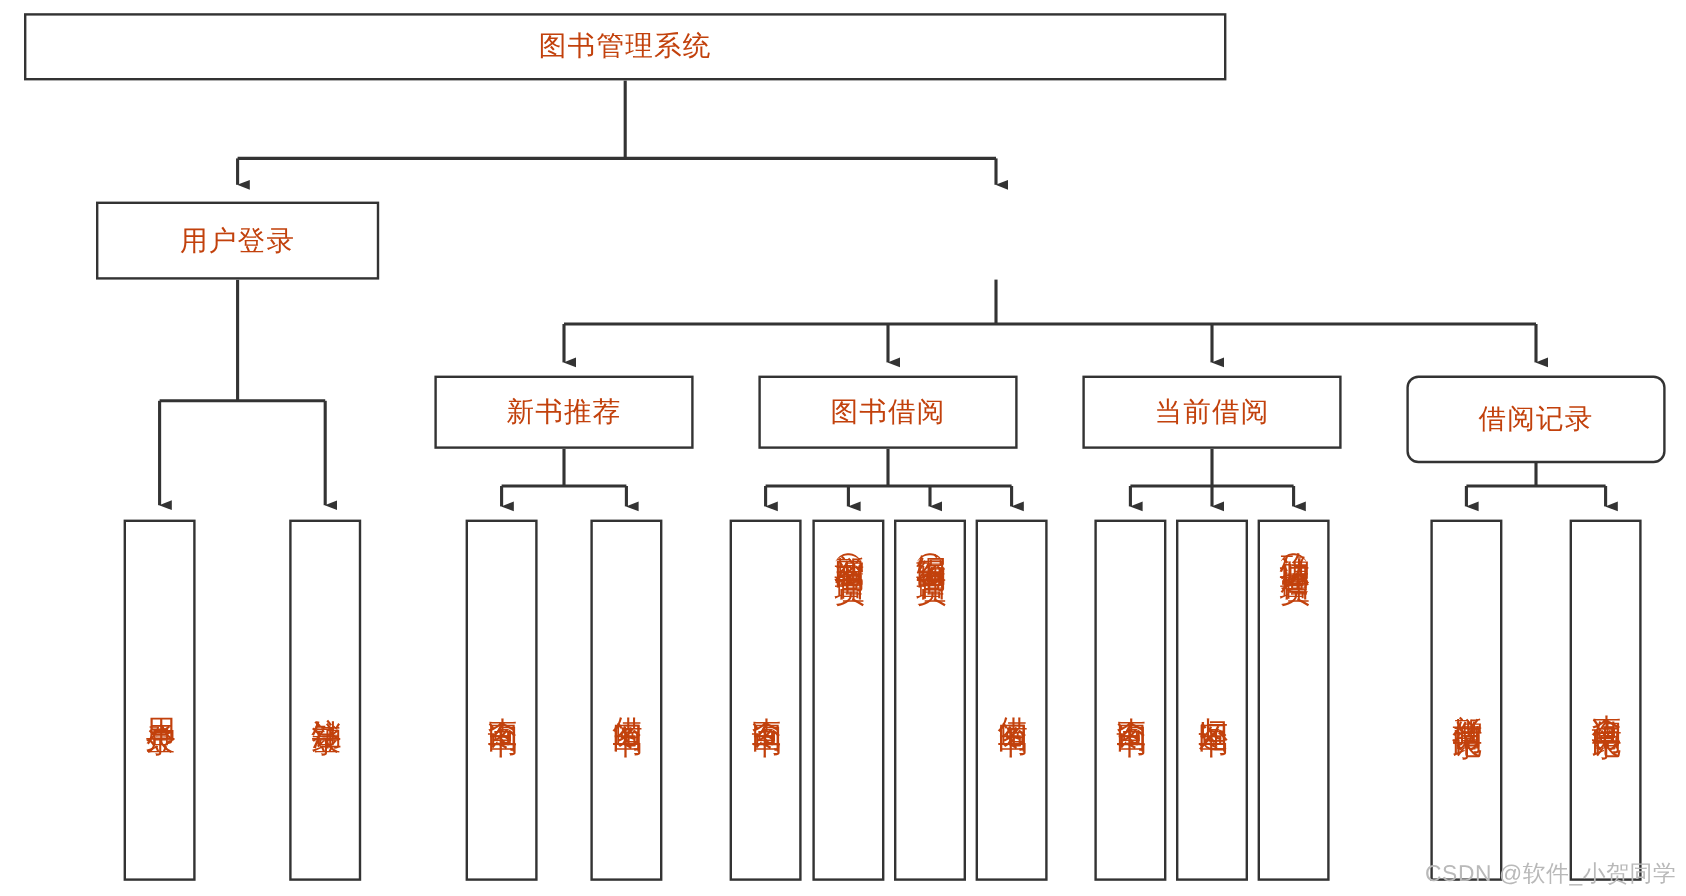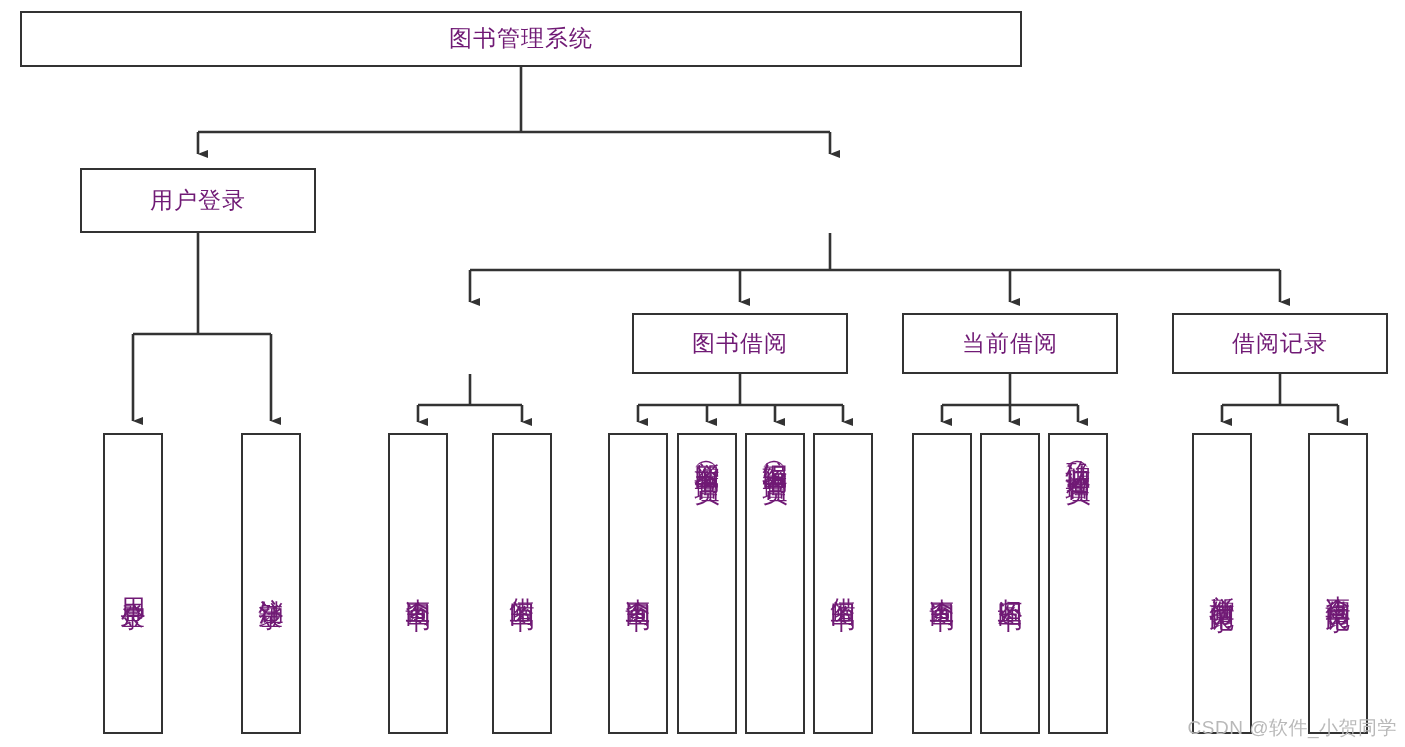--- a/index.html
+++ b/index.html
@@ -14,21 +14,21 @@
   .node{
     position:absolute;
     box-sizing:border-box;
     background:#ffffff;
     border:2px solid #333333;
     display:flex;
     align-items:center;
     justify-content:center;
   }
   .node-label{
-    color:#701a75;
+    color:#c2410c;
     line-height:1.12;
     white-space:nowrap;
     text-align:center;
   }
   
   .node.horiz .node-label{
     font-size:23px;
     letter-spacing:1px;
   }
   .node.root .node-label{font-size:23px;}
@@ -117,27 +117,30 @@
   </svg>
 
   <div class="node horiz root" style="left:20px;top:11px;width:1002px;height:56px;">
     <span class="node-label">图书管理系统</span>
   </div>
 
   <div class="node horiz" style="left:80px;top:168px;width:236px;height:65px;">
     <span class="node-label">用户登录</span>
   </div>
 
+  <div class="node horiz" style="left:362px;top:313px;width:216px;height:61px;">
+    <span class="node-label">新书推荐</span>
+  </div>
   <div class="node horiz" style="left:632px;top:313px;width:216px;height:61px;">
     <span class="node-label">图书借阅</span>
   </div>
   <div class="node horiz" style="left:902px;top:313px;width:216px;height:61px;">
     <span class="node-label">当前借阅</span>
   </div>
-  <div class="node horiz" style="left:1172px;top:313px;width:216px;height:61px;">
+  <div class="node horiz" style="left:1172px;top:313px;width:216px;height:73px;border-radius:10px;">
     <span class="node-label">借阅记录</span>
   </div>
 
   <div class="node vert midfill" style="left:103px;top:433px;width:60px;height:301px;">
     <span class="node-label">用户登录</span>
   </div>
   <div class="node vert midfill" style="left:241px;top:433px;width:60px;height:301px;">
     <span class="node-label">注销登录</span>
   </div>
 

